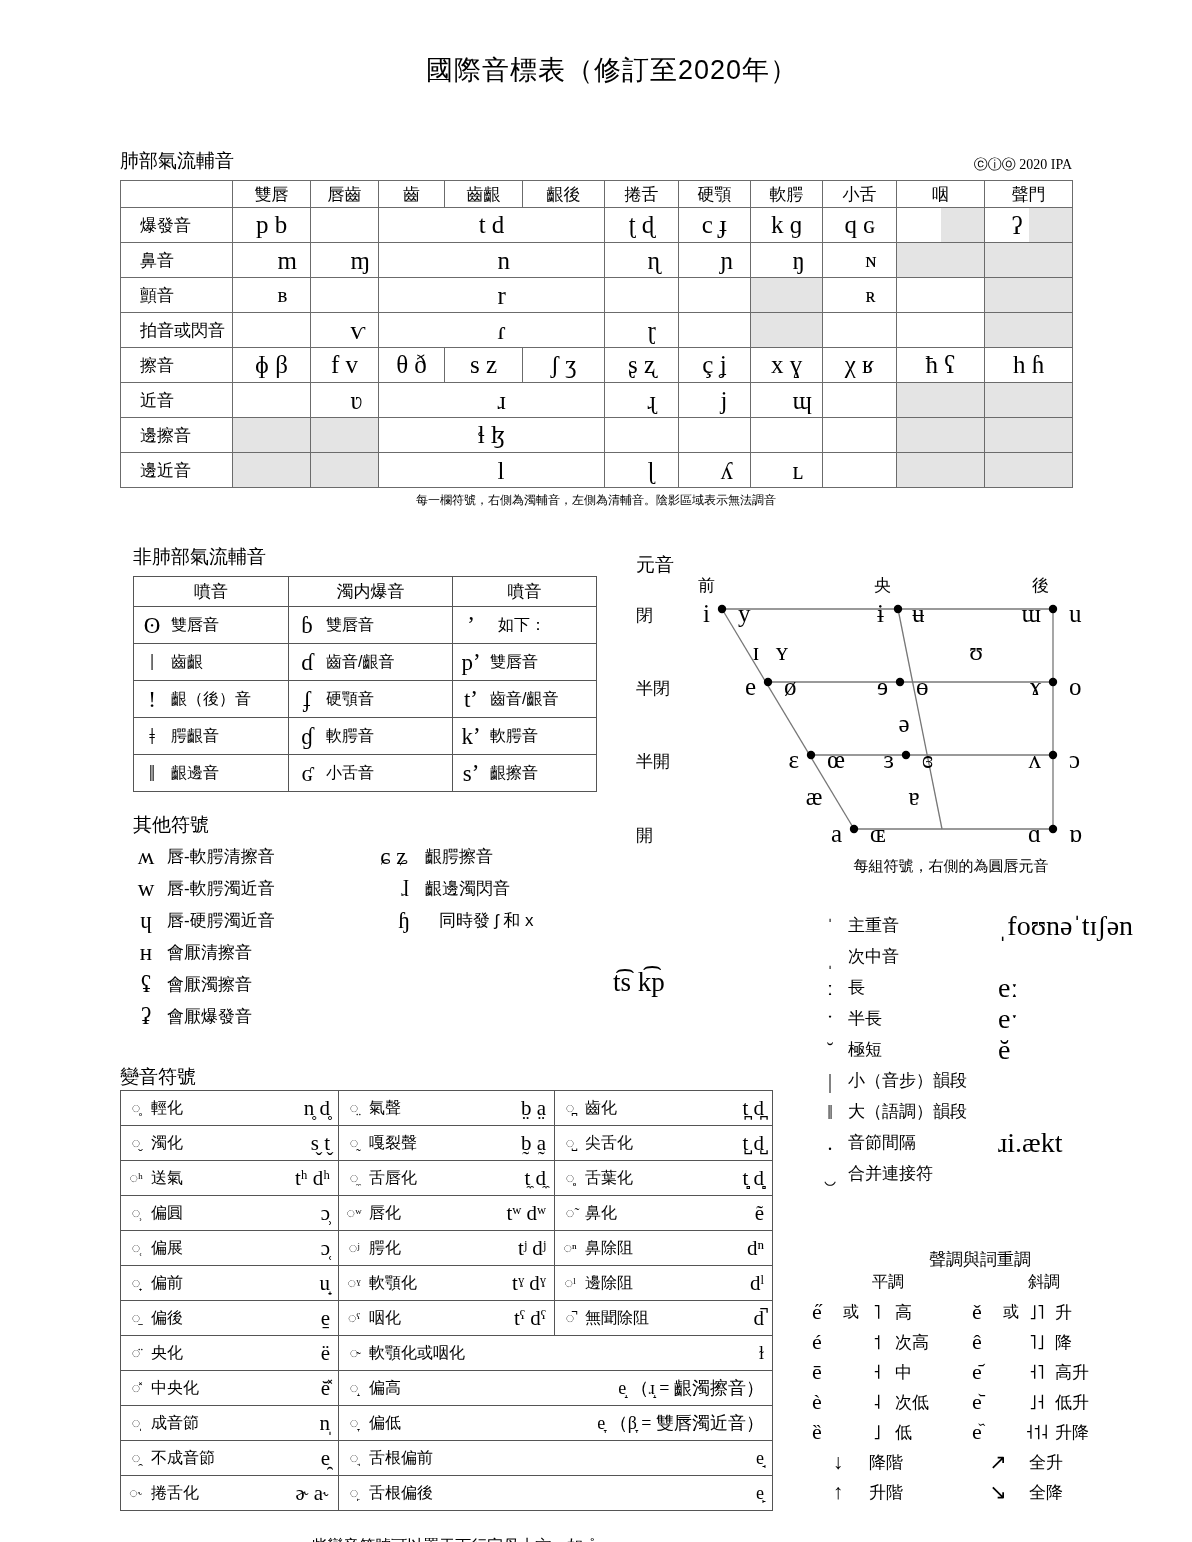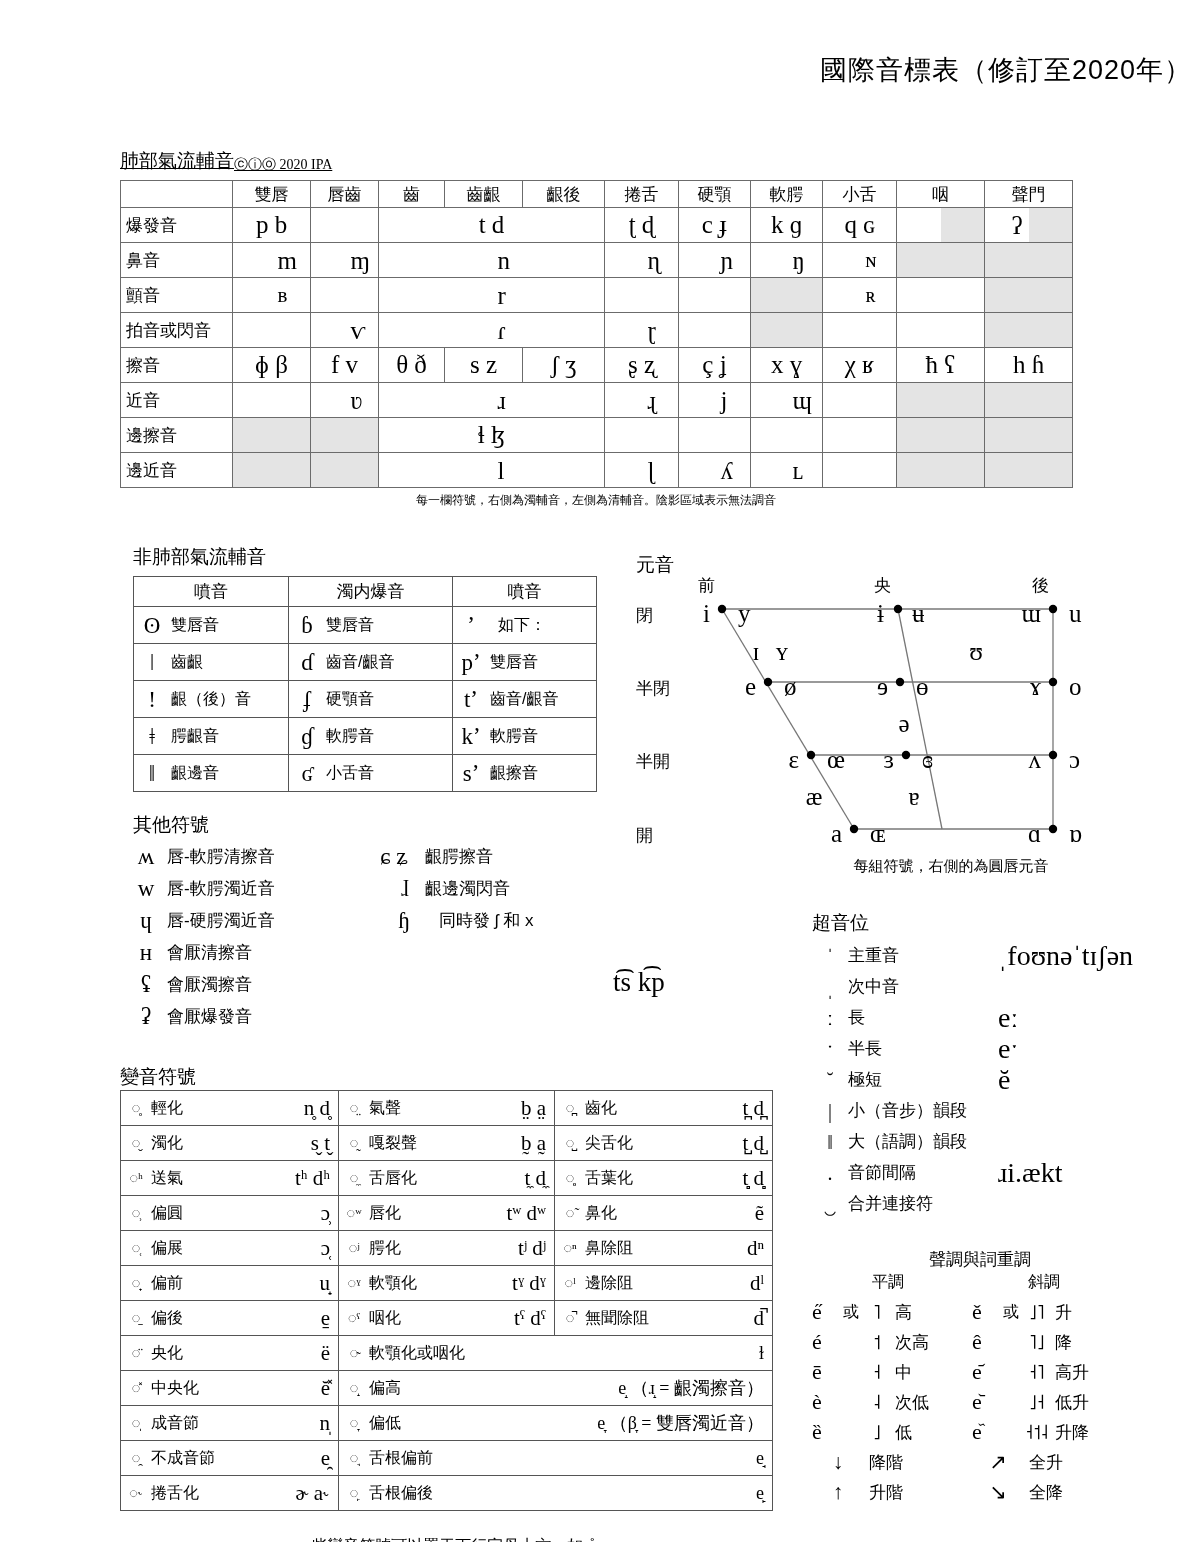--- a/index.html
+++ b/index.html
@@ -8,40 +8,40 @@
     width:1192px; height:1542px;
     background:#ffffff;
     font-family:"Liberation Serif", serif;
     color:#000;
     position:relative;
     overflow:hidden;
   }
   .page { position:relative; width:1192px; height:1542px; }
 
   .title {
-    text-align:right;
+    text-align:center;
     font-size:27px;
     font-family:"Liberation Sans", sans-serif;
     font-weight:400;
     margin-top:52px;
     letter-spacing:1px;
     padding-left:32px;
   }
 
   
   .sec-head {
     font-family:"Liberation Sans", sans-serif;
     font-size:19px;
     font-weight:400;
   }
   .ipa { font-family:"Liberation Serif", serif; }
 
   
   #pulmonic-wrap { position:absolute; left:120px; top:96px; width:952px; }
-  #pulmonic-head-row { display:flex; justify-content:flex-start; align-items:flex-end;text-decoration:underline; }
+  #pulmonic-head-row { display:flex; justify-content:space-between; align-items:flex-end; }
   #cc-line { font-size:14px; font-family:"Liberation Serif", serif; }
   table.pulm {
     border-collapse:collapse;
     width:952px;
     margin-top:6px;
     table-layout:fixed;
   }
   table.pulm td, table.pulm th {
     border:1px solid #6b6b6b;
     padding:0;
@@ -49,21 +49,21 @@
     vertical-align:middle;
     font-weight:normal;
   }
   table.pulm th {
     height:27px;
     font-size:17px;
     font-family:"Liberation Sans", sans-serif;
   }
   table.pulm td.rowlab {
     text-align:left;
-    padding-left:5px;
+    padding-left:19px;
     font-size:17px;
     font-family:"Liberation Sans", sans-serif;
     height:35px;
   }
   table.pulm td.sym {
     font-size:25px;
     font-family:"Liberation Serif", serif;
     height:35px;
     line-height:1;
     padding-bottom:2px;
@@ -678,21 +678,20 @@
       <div class="os-row r2" style="padding-left:28px">
           <span class="os-sym" style="min-width:26px">ɧ</span>
           <span class="os-lab" style="padding-left:14px">同時發 ʃ 和 x</span>
         </div>
     </div>
 
     <div id="coartic-ex">t͡s  k͡p</div>
   </div>
 
   <div id="supra">
-    <div class="sec-head">超音位</div>
     <div id="supra-rows">
         <div class="sp-row">
           <span class="sp-mark">ˈ</span>
           <span class="sp-lab">主重音</span>
           <span class="sp-ex">ˌfoʊnəˈtɪʃən</span>
         </div>
         <div class="sp-row">
           <span class="sp-mark">ˌ</span>
           <span class="sp-lab">次中音</span>
           <span class="sp-ex"></span>

